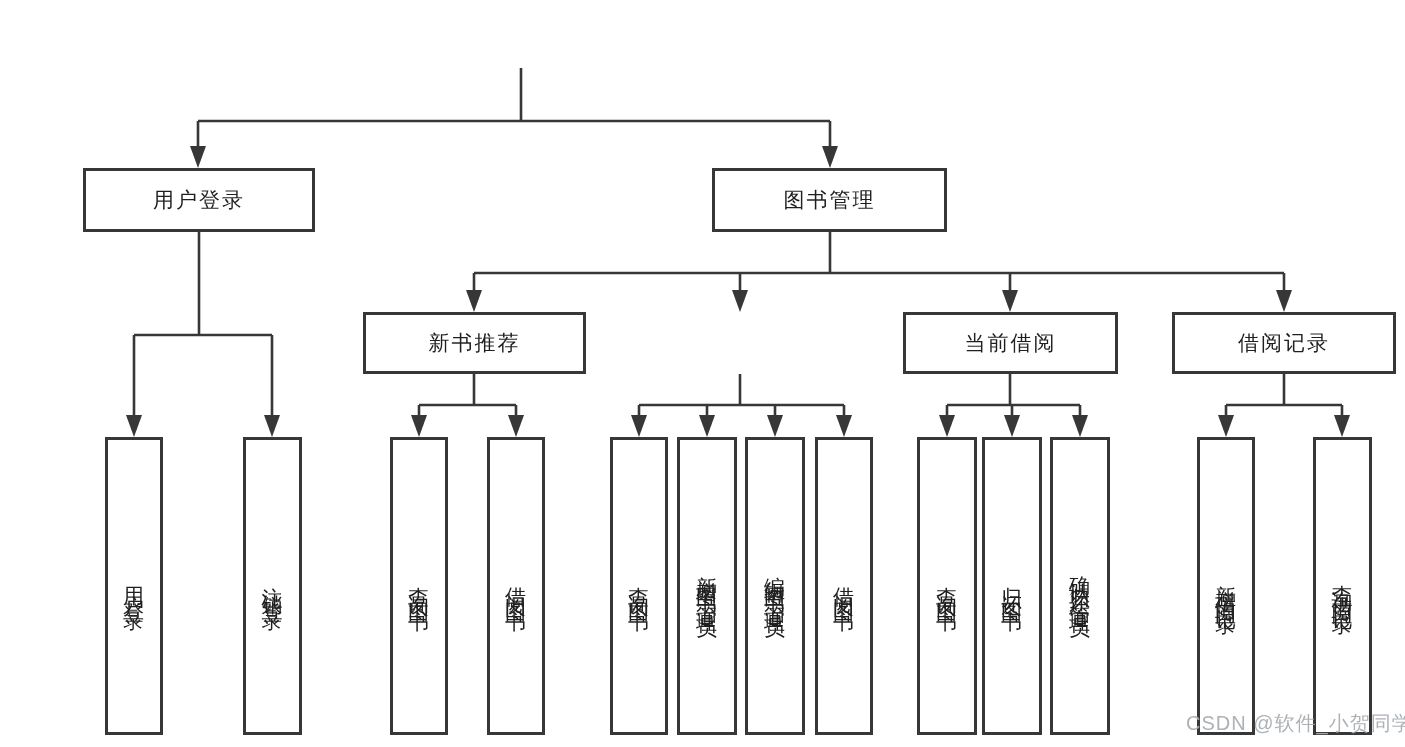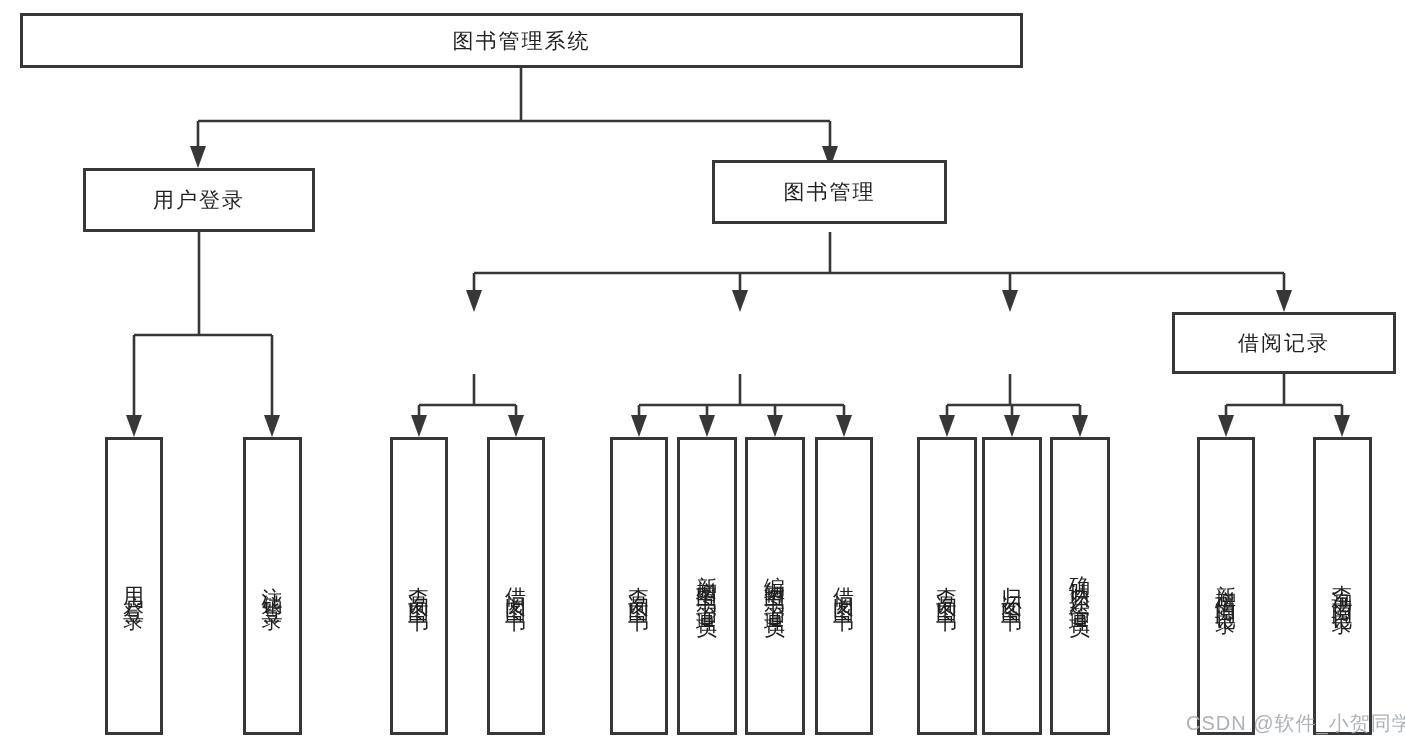--- a/index.html
+++ b/index.html
@@ -125,31 +125,34 @@
       <polygon points="767,415 783,415 775,437"></polygon>
       <polygon points="836,415 852,415 844,437"></polygon>
       <polygon points="939,415 955,415 947,437"></polygon>
       <polygon points="1004,415 1020,415 1012,437"></polygon>
       <polygon points="1072,415 1088,415 1080,437"></polygon>
       <polygon points="1218,415 1234,415 1226,437"></polygon>
       <polygon points="1334,415 1350,415 1342,437"></polygon>
     </g>
   </svg>
 
-  <div class="box h" style="left:20px; top:13px; width:1003px; height:55px;">
-    <span class="label">图书管理系统</span>
-  </div>
 
   <div class="box h" style="left:83px; top:168px; width:232px; height:64px;">
     <span class="label">用户登录</span>
   </div>
-  <div class="box h" style="left:712px; top:160px; width:235px; height:64px;">
+  <div class="box h" style="left:712px; top:168px; width:235px; height:64px;">
     <span class="label">图书管理</span>
   </div>
 
+  <div class="box h" style="left:363px; top:312px; width:223px; height:62px;">
+    <span class="label">新书推荐</span>
+  </div>
+  <div class="box h" style="left:903px; top:312px; width:215px; height:62px;">
+    <span class="label">当前借阅</span>
+  </div>
   <div class="box h" style="left:1172px; top:312px; width:224px; height:62px;text-align:center;">
     <span class="label">借阅记录</span>
   </div>
 
   <div class="box v" style="left:105px; top:437px; width:58px; height:298px;">
     <span class="label">用户登录</span>
   </div>
   <div class="box v" style="left:243px; top:437px; width:59px; height:298px;">
     <span class="label">注销登录</span>
   </div>

